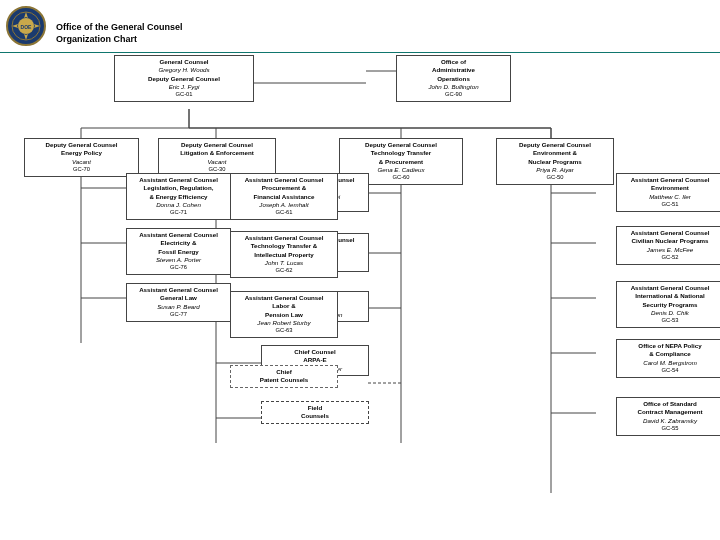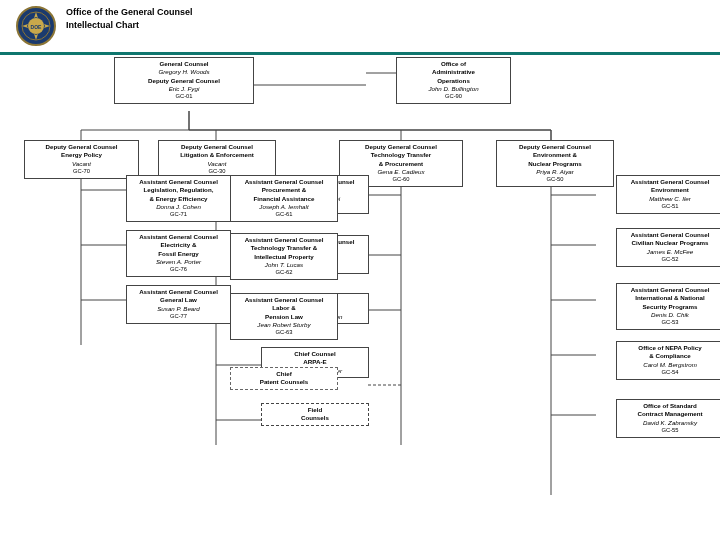--- a/index.html
+++ b/index.html
@@ -13,23 +13,23 @@
     }
     .page {
       width: 720px;
       height: 540px;
       position: relative;
       background: #fff;
     }
     
     .header {
       display: flex;
-      align-items: flex-start;
-      padding: 6px 16px;
-      border-bottom: 3px solid #0f766e;
+      align-items: flex-end;
+      padding: 6px 6px;
+      border-bottom: 1px solid #0f766e;
       background: #fff;
     }
     .seal {
       width: 40px;
       height: 40px;
       margin-right: 10px;
       flex-shrink: 0;
     }
     .header-title {
       font-size: 9px;
@@ -88,21 +88,21 @@
         <circle cx="20" cy="20" r="8" fill="#c8a84b"></circle>
         <text x="20" y="23" text-anchor="middle" fill="#1a3a6e" font-size="5" font-weight="bold">DOE</text>
         <path d="M20 6 L22 12 L20 11 L18 12 Z" fill="#c8a84b"></path>
         <path d="M34 20 L28 22 L29 20 L28 18 Z" fill="#c8a84b"></path>
         <path d="M20 34 L18 28 L20 29 L22 28 Z" fill="#c8a84b"></path>
         <path d="M6 20 L12 18 L11 20 L12 22 Z" fill="#c8a84b"></path>
       </svg>
     </div>
     <div>
       <div class="header-title">Office of the General Counsel</div>
-      <div class="header-title">Intellectual Chart</div>
+      <div class="header-title">Organization Chart</div>
     </div>
   </div>
 
   <div class="chart-area">
 
     <svg class="lines">
 
       <line x1="247" y1="30" x2="360" y2="30"></line>
       <line x1="360" y1="18" x2="432" y2="18"></line>
       <line x1="432" y1="18" x2="432" y2="28"></line>

